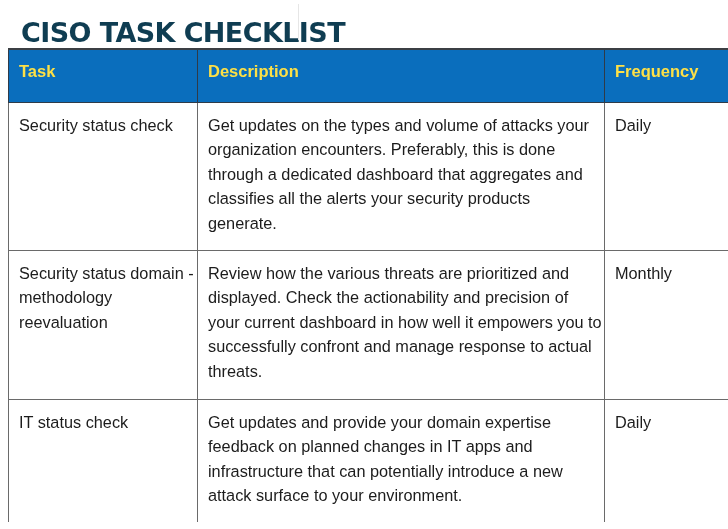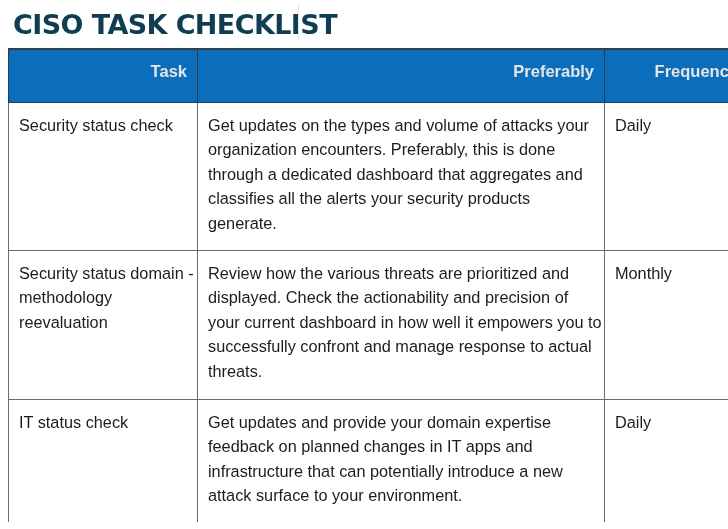--- a/index.html
+++ b/index.html
@@ -11,21 +11,21 @@
       overflow: hidden;
     }
     body {
       position: relative;
       font-family: "Liberation Sans", sans-serif;
     }
     .title {
       position: absolute;
       left: 9px;
       top: 3px;
-      margin: 4px;
+      margin: 12px;
       font-family: "DejaVu Sans", sans-serif;
       font-weight: bold;
       font-size: 27px;
       letter-spacing: -0.6px;
       color: #0f3d52;
       line-height: 36px;
     }
     .title-sep {
       position: absolute;
       left: 298px;
@@ -45,25 +45,25 @@
     table {
       border-collapse: collapse;
       table-layout: fixed;
       width: 740px;
     }
     col.c-task { width: 189px; }
     col.c-desc { width: 407px; }
     col.c-freq { width: 144px; }
     th {
       background: #0a6ebd;
-      color: #e5e5e5;
+      color: #fde047;
       font-family: "Liberation Sans", sans-serif;
       font-weight: bold;
       font-size: 16.5px;
-      text-align: right;
+      text-align: left;
       vertical-align: top;
       padding: 12px 10px 0 10px;
       height: 40px;
       border-top: 2px solid #3b3f44;
       border-left: 1.5px solid #2f3b48;
       border-right: 1.5px solid #2f3b48;
       border-bottom: 1.5px solid #2f3b48;
     }
     td {
       font-family: "Liberation Sans", sans-serif;
@@ -87,21 +87,21 @@
 <div class="table-wrap">
   <table>
     <colgroup>
       <col class="c-task">
       <col class="c-desc">
       <col class="c-freq">
     </colgroup>
     <thead>
       <tr>
         <th>Task</th>
-        <th>Preferably</th>
+        <th>Description</th>
         <th>Frequency</th>
       </tr>
     </thead>
     <tbody>
       <tr class="row-1">
         <td>Security status check</td>
         <td>Get updates on the types and volume of attacks your organization encounters. Preferably, this is done through a dedicated dashboard that aggregates and classifies all the alerts your security products generate.</td>
         <td>Daily</td>
       </tr>
       <tr class="row-2">

